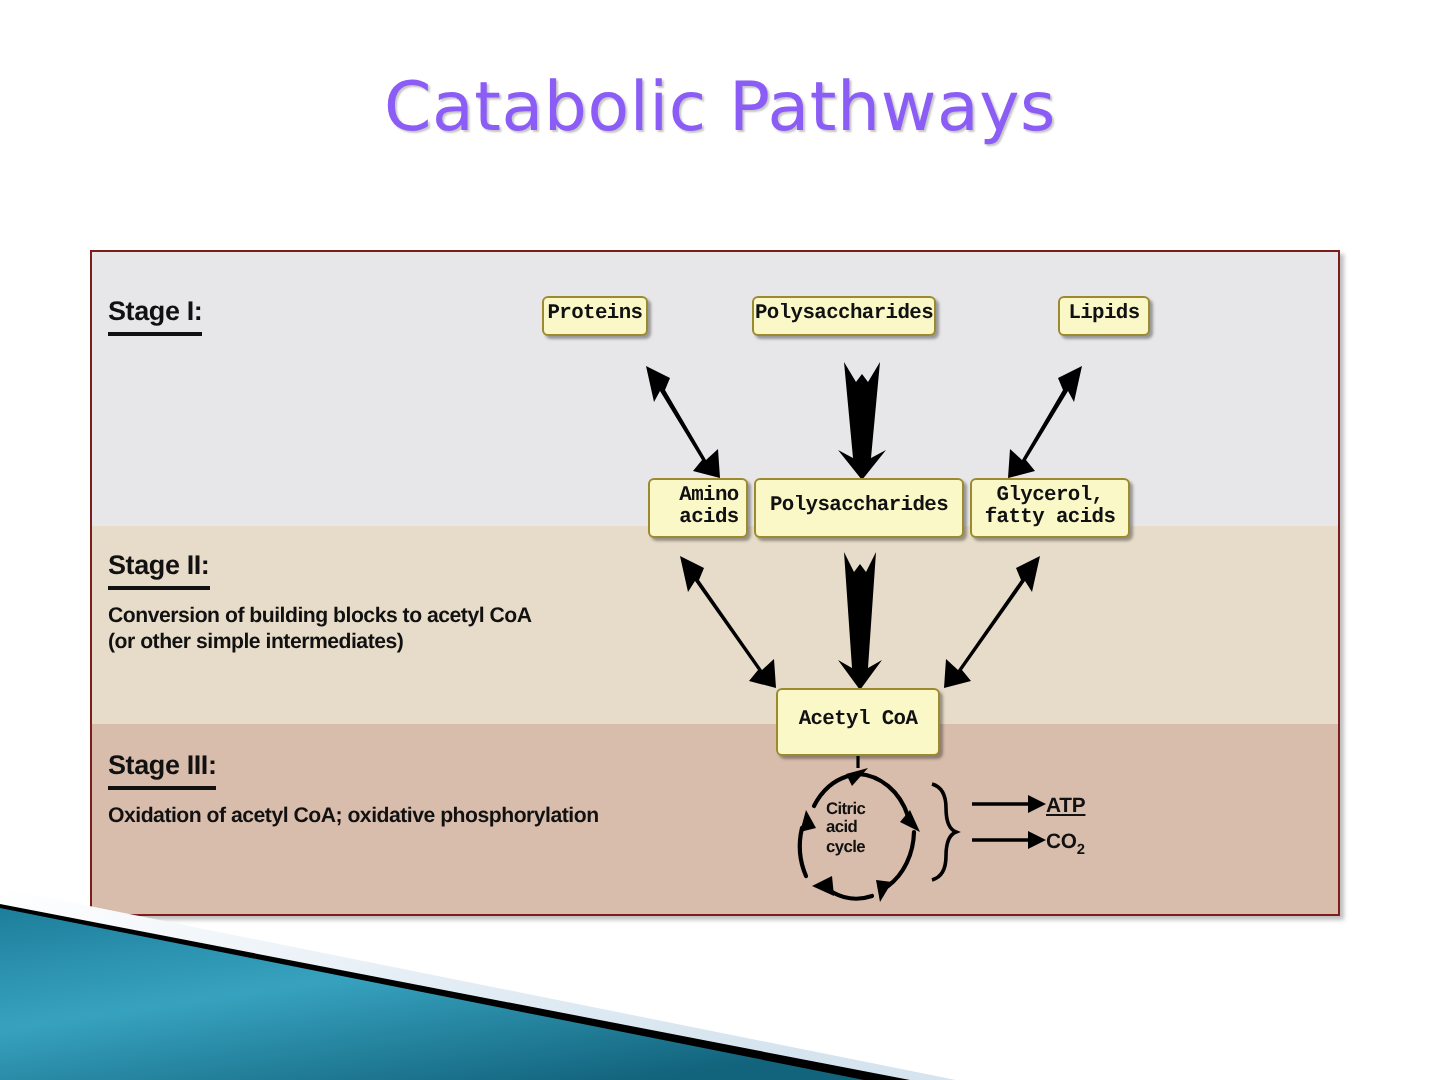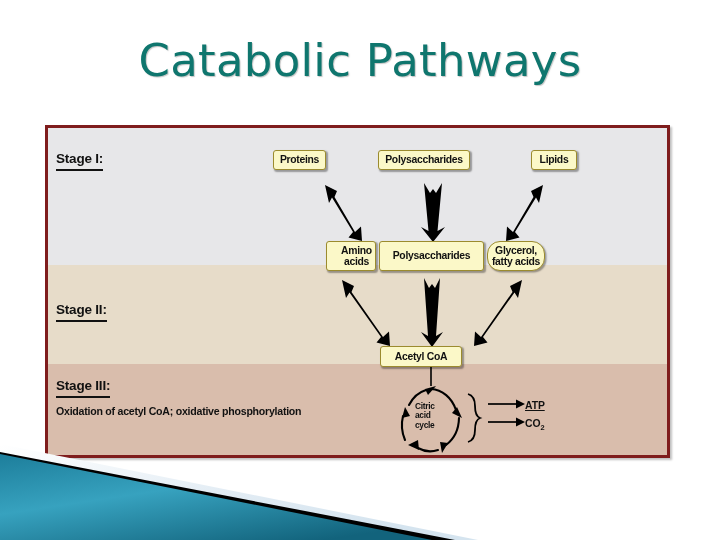--- a/index.html
+++ b/index.html
@@ -16,37 +16,37 @@
     font-family: "Liberation Sans", sans-serif;
   }
 
   
   #slide-title {
     position: absolute;
     left: 0;
     top: 34px;
     width: 720px;
     text-align: center;
-    font-size: 45px;
+    font-size: 34px;
     font-weight: normal;
     letter-spacing: 0.3px;
-    color: #0f766e;
+    color: #8b5cf6;
     text-shadow: 1px 1px 1px rgba(150,150,150,0.55);
     font-family: "DejaVu Sans", sans-serif;
     white-space: nowrap;
   }
 
   
   #diagram-frame {
     position: absolute;
     left: 45px;
     top: 125px;
     width: 625px;
     height: 333px;
-    border: 3px solid #7f1d1d;
+    border: 1px solid #7f1d1d;
     box-sizing: border-box;
     background: #e8e8ea;
     box-shadow: 2px 2px 2px rgba(0,0,0,0.25);
     overflow: hidden;
   }
   .band {
     position: absolute;
     left: 0;
     width: 100%;
     box-sizing: border-box;
@@ -73,53 +73,53 @@
     font-family: "Liberation Sans", sans-serif;
   }
   .stage-desc {
     font-size: 10.6px;
     font-weight: bold;
     line-height: 13px;
     letter-spacing: -0.25px;
     font-family: "Liberation Sans", sans-serif;
   }
   #stage1-block { top: 21px; }
-  #stage2-block { top: 148px; margin-top: 24px; }
+  #stage2-block { top: 148px; }
   #stage3-block { top: 248px; }
 
   
   .mol-box {
     position: absolute;
     background: #fbf8c8;
     border: 1.4px solid #9b8b2e;
     border-radius: 3px;
     box-shadow: 1.5px 1.5px 1.5px rgba(0,0,0,0.35);
     color: #111;
     font-size: 10.4px;
     font-weight: bold;
     line-height: 11.2px;
     letter-spacing: -0.3px;
     text-align: center;
     display: flex;
     align-items: center;
     justify-content: center;
     box-sizing: border-box;
-    font-family: Liberation Sans, sans-serif;
+    font-family: Liberation Mono, monospace;
   }
 
   
   #box-proteins        { left: 225px; top: 22px; width: 53px;  height: 20px; }
   #box-polysaccharides { left: 330px; top: 22px; width: 92px;  height: 20px; text-align: center; }
   #box-lipids          { left: 483px; top: 22px; width: 46px;  height: 20px; }
   
   #box-amino           { left: 278px; top: 113px; width: 50px; height: 30px; padding-left: 11px; }
   #box-mono            { left: 331px; top: 113px; width: 105px; height: 30px; }
-  #box-glycerol        { left: 439px; top: 113px; width: 58px;  height: 30px; border-radius: 13px; }
-  
-  #box-acetyl          { left: 332px; top: 218px; width: 82px;  height: 21px; }
+  #box-glycerol        { left: 439px; top: 113px; width: 80px;  height: 30px; }
+  
+  #box-acetyl          { left: 342px; top: 218px; width: 82px;  height: 34px; }
 
   
   #arrow-layer {
     position: absolute;
     left: 0; top: 0;
     width: 625px;
     height: 333px;
     pointer-events: none;
   }
 
@@ -177,20 +177,21 @@
     <div class="band" id="band-stage1"></div>
     <div class="band" id="band-stage2"></div>
     <div class="band" id="band-stage3"></div>
 
     <div class="stage-block" id="stage1-block">
       <div class="stage-heading">Stage I:</div>
     </div>
 
     <div class="stage-block" id="stage2-block">
       <div class="stage-heading">Stage II:</div>
+      <div class="stage-desc">Conversion of building blocks to acetyl CoA<br>(or other simple intermediates)</div>
     </div>
 
     <div class="stage-block" id="stage3-block">
       <div class="stage-heading">Stage III:</div>
       <div class="stage-desc">Oxidation of acetyl CoA; oxidative phosphorylation</div>
     </div>
 
     <svg id="arrow-layer" viewBox="0 0 625 333">
 
       <path d="M 277,57 L 289,63 L 286.5,69 L 307,104 L 313,98.5 L 314,113 L 300.5,109.5 L 305,104 L 284,69.5 L 281,75 Z" fill="#000000"></path>

